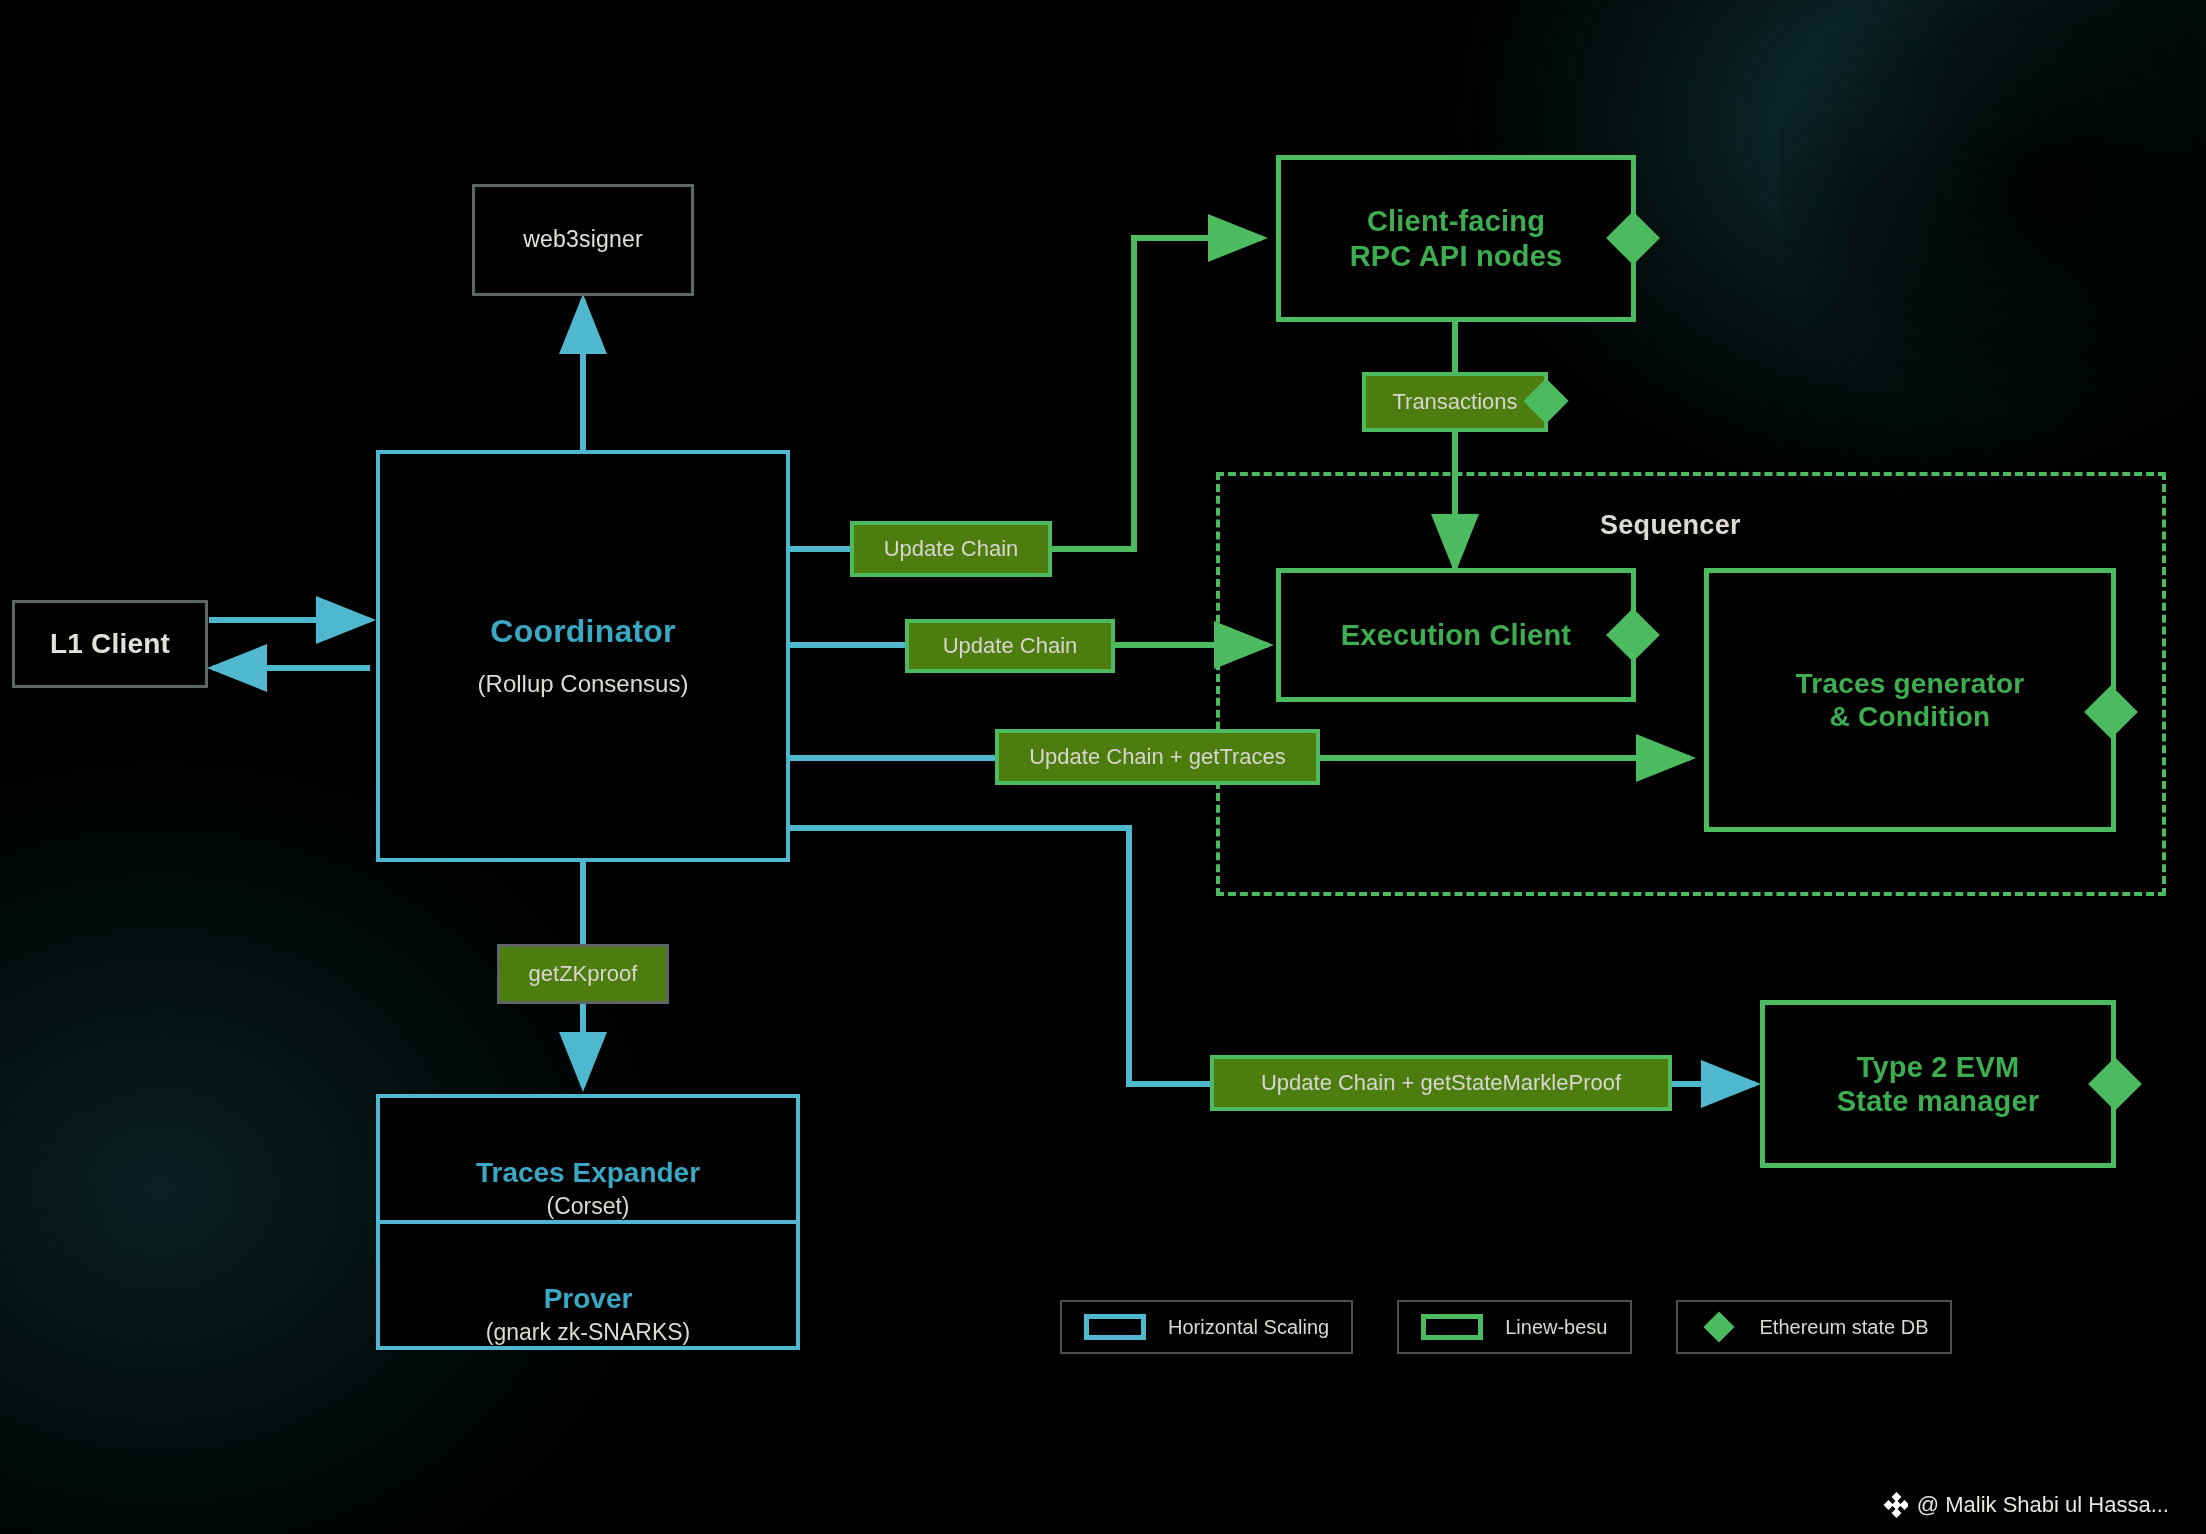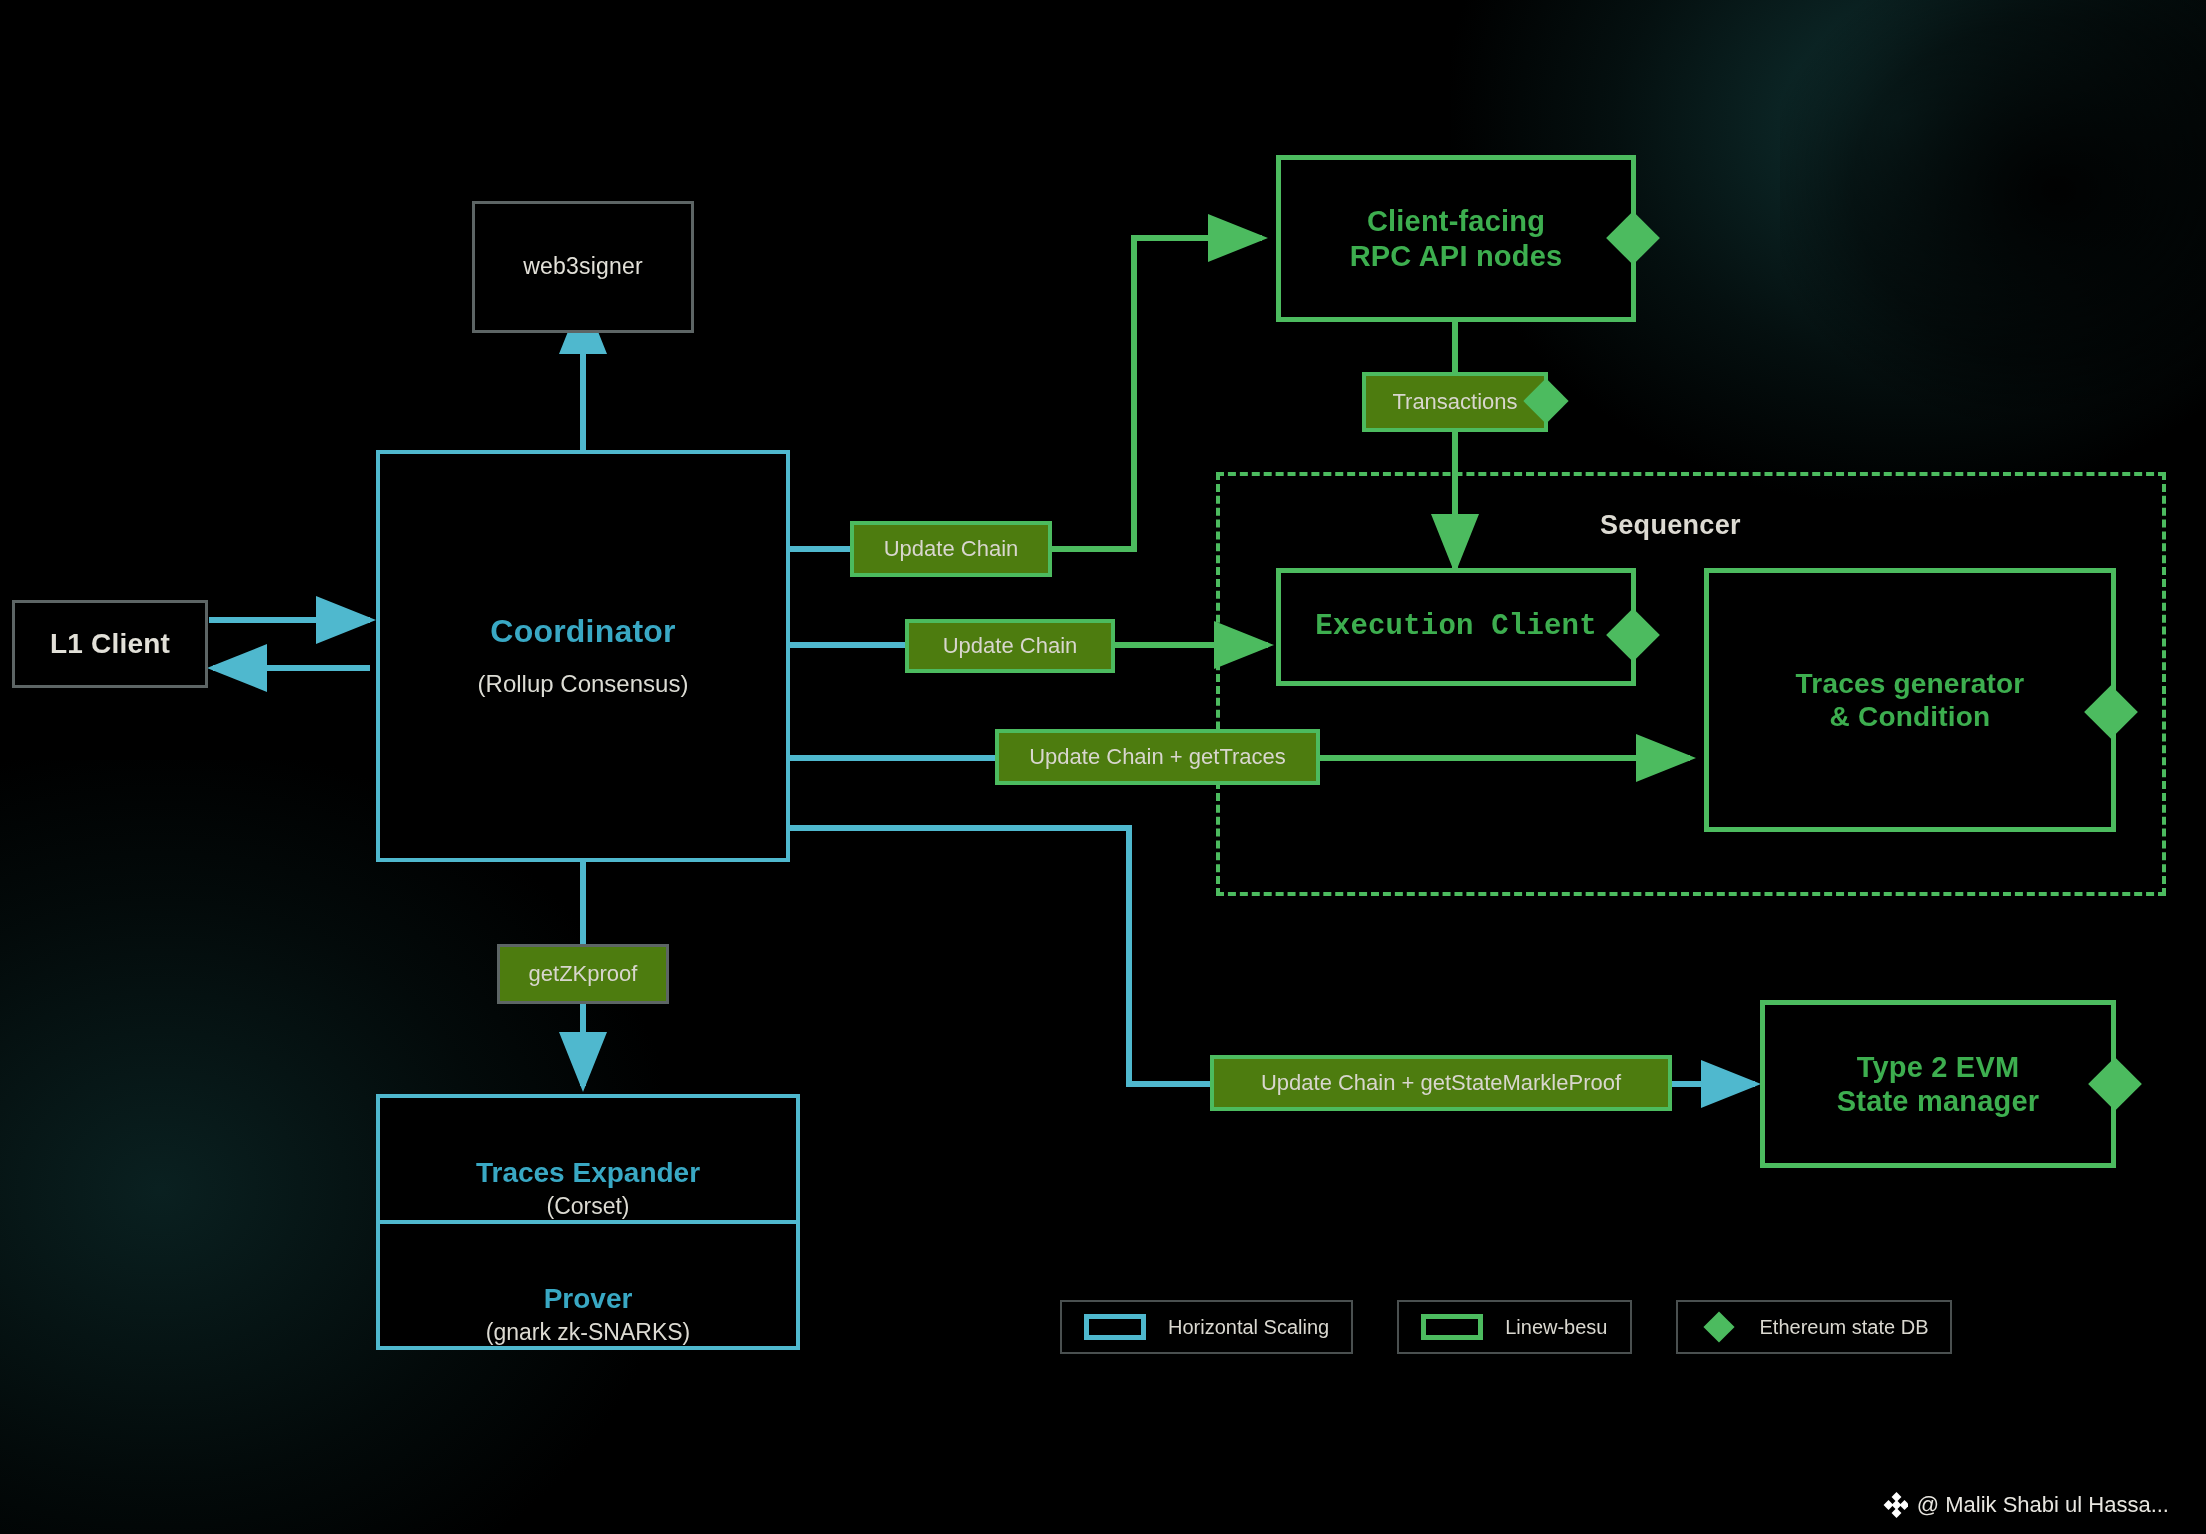--- a/index.html
+++ b/index.html
@@ -244,21 +244,21 @@
       <path d="M583,1004 L583,1086" stroke="#4FB8CE" stroke-width="6" marker-end="url(#arrow-cyan)"></path>
 
       <path d="M1455,322 L1455,372" stroke="#4CBB5F" stroke-width="6"></path>
       <path d="M1455,432 L1455,568" stroke="#4CBB5F" stroke-width="6" marker-end="url(#arrow-green)"></path>
     </g>
   </svg>
 
   <div id="sequencer-group" style="left:1216px; top:472px; width:950px; height:424px;"></div>
   <div id="sequencer-label" style="left:1600px; top:510px; font-size:27px;">Sequencer</div>
 
-  <div class="node gray-node" style="left:472px; top:201px; width:222px; height:132px;">
+  <div class="node gray-node" style="left:472px; top:184px; width:222px; height:112px;">
     <div class="title" style="font-size:23px; font-weight:normal;">web3signer</div>
   </div>
 
   <div class="node gray-node" style="left:12px; top:600px; width:196px; height:88px;">
     <div class="title" style="font-size:28px;">L1 Client</div>
   </div>
 
   <div class="node cyan-node" style="left:376px; top:450px; width:414px; height:412px;">
     <div class="title" style="font-size:32px;">Coordinator</div>
     <div class="sub" style="font-size:24px; margin-top:20px;">(Rollup Consensus)</div>
@@ -274,21 +274,21 @@
       <div class="sub" style="font-size:23px; margin-top:4px;">(gnark zk-SNARKS)</div>
     </div>
   </div>
 
   <div class="node green-node" style="left:1276px; top:155px; width:360px; height:167px;">
     <div class="title" style="font-size:29px;">Client-facing</div>
     <div class="title" style="font-size:29px;">RPC API nodes</div>
   </div>
   <div class="diamond" style="left:1614px; top:219px; width:38px; height:38px;"></div>
 
-  <div class="node green-node" style="left:1276px; top:568px; width:360px; height:118px;font-family:Liberation Mono, monospace;">
+  <div class="node green-node" style="left:1276px; top:568px; width:360px; height:134px;">
     <div class="title" style="font-size:29px;">Execution Client</div>
   </div>
   <div class="diamond" style="left:1614px; top:616px; width:38px; height:38px;"></div>
 
   <div class="node green-node" style="left:1704px; top:568px; width:412px; height:264px;">
     <div class="title" style="font-size:28px;">Traces generator</div>
     <div class="title" style="font-size:28px;">&amp; Condition</div>
   </div>
   <div class="diamond" style="left:2092px; top:693px; width:38px; height:38px;"></div>
 

